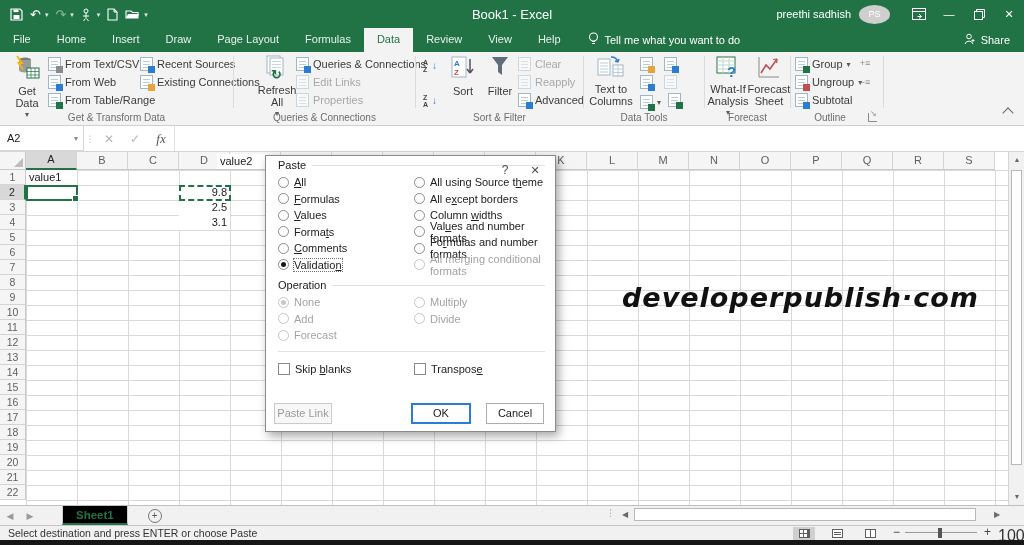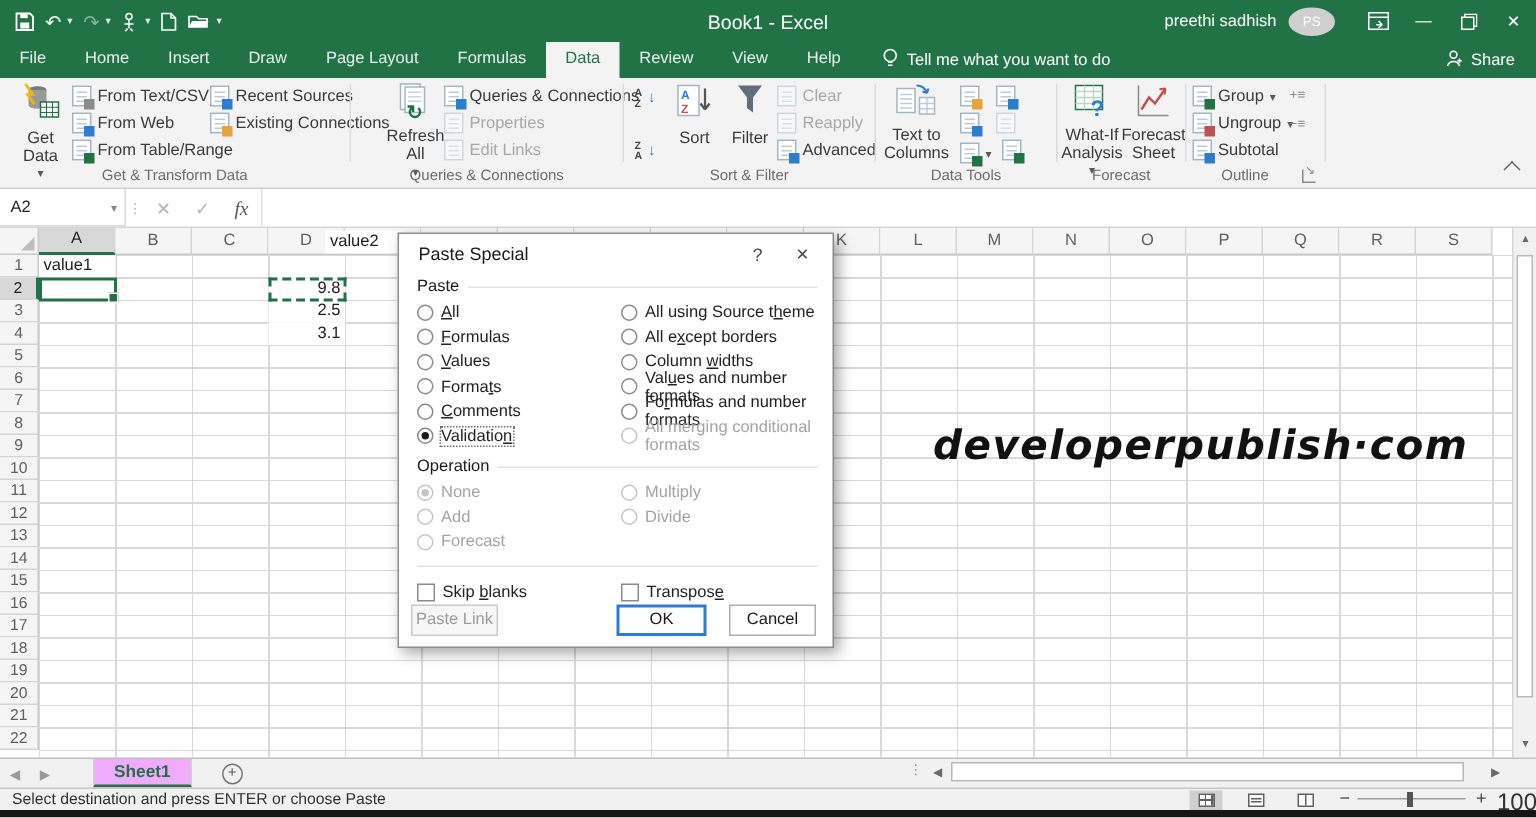--- a/index.html
+++ b/index.html
@@ -106,21 +106,21 @@
   .olabel.focus { outline:1px dotted #707070; }
   .dlg-sep { margin:7px 10px 0 12px; height:1px; background:#e2e2e2; }
   .checks { display:flex; padding:9px 0 0 12px; }
   .btn { position:absolute; height:21px; background:#fff; border:1px solid #adadad; text-align:center; line-height:19px; font-size:11px; color:#1a1a1a; }
   .btn.dis { color:#9b9b9b; background:#f7f7f7; border-color:#cacaca; }
   .btn.default { border:2px solid #2b7cd3; line-height:17px; }
 
   
   .sheetbar { position:absolute; left:0; top:505px; width:1024px; height:20px; background:#f1f1f1; border-top:1px solid #bfbfbf; display:flex; align-items:stretch; }
   .snav { width:20px; display:flex; align-items:center; justify-content:center; color:#9a9a9a; font-size:9px; }
-  .sheettab { background:#f0abfc; color:#217346; font-weight:bold; padding:0 13px; display:flex; align-items:center; border-right:1px solid #cfcfcf; border-left:1px solid #cfcfcf; border-bottom:2px solid #217346; margin-left:22px; font-size:11.5px; }
+  .sheettab { background:#000000; color:#217346; font-weight:bold; padding:0 13px; display:flex; align-items:center; border-right:1px solid #cfcfcf; border-left:1px solid #cfcfcf; border-bottom:2px solid #217346; margin-left:22px; font-size:11.5px; }
   .addsheet { width:14px; height:14px; border:1px solid #767676; border-radius:50%; color:#5a5a5a; font-size:10px; line-height:12px; text-align:center; align-self:center; margin-left:20px; }
   .hs-dots { position:absolute; left:606px; top:508px; color:#9a9a9a; font-size:9px; letter-spacing:1px; }
   .hsa { position:absolute; top:508px; width:14px; height:14px; font-size:8px; color:#6a6a6a; text-align:center; line-height:14px; }
   .hthumb { position:absolute; left:634px; top:508px; width:342px; height:13px; background:#fff; border:1px solid #b8b8b8; }
 
   
   .statusbar { position:absolute; left:0; top:525px; width:1024px; height:15px; background:#f1f1f1; border-top:1px solid #c6c6c6; display:flex; align-items:center; font-size:10.5px; color:#333; }
   .smsg { margin-left:8px; }
   .viewbtn { position:absolute; top:527px; width:22px; height:13px; display:flex; align-items:center; justify-content:center; }
   .viewbtn.active { background:#cfcfcf; }
@@ -276,25 +276,25 @@
           </svg></span>
       <span>Refresh All</span>
     </div>
     <div class="rcol" style="left:62px;">
       <div class="ritem">
           <span class="si acc-b"></span>
           <span>Queries &amp; Connections</span>
         </div>
       <div class="ritem dis">
           <span class="si dim"></span>
-          <span>Properties</span>
+          <span>Edit Links</span>
         </div>
       <div class="ritem dis">
           <span class="si dim"></span>
-          <span>Edit Links</span>
+          <span>Properties</span>
         </div>
     </div>
     <div class="glabel">Queries &amp; Connections</div>
   </div>
   <div class="rsep" style="left:415px;"></div>
 
   <div class="rgroup" style="left:416px; width:167px;">
     <div class="ritem" style="position:absolute; left:7px; top:5px;">
         <span class="azi">A<span>Z</span></span>
         <span class="azarrow">↓</span>
@@ -476,21 +476,20 @@
   <div class="watermark">developerpublish·com</div>
 </div>
 
 <div class="vscroll">
   <div class="vsa" style="top:0;">▲</div>
   <div class="vthumb"></div>
   <div class="vsa" style="bottom:0;">▼</div>
 </div>
 
 <div class="dialog">
-  <div class="dtitle">Paste Special</div>
   <div class="dctl dhelp">?</div>
   <div class="dctl dclose">✕</div>
 
   <div class="sec">
       <span>Paste</span>
     </div>
   <div class="cols">
     <div class="ocol" id="paste-left">
         <div class="opt">
           <span class="radio"></span>

